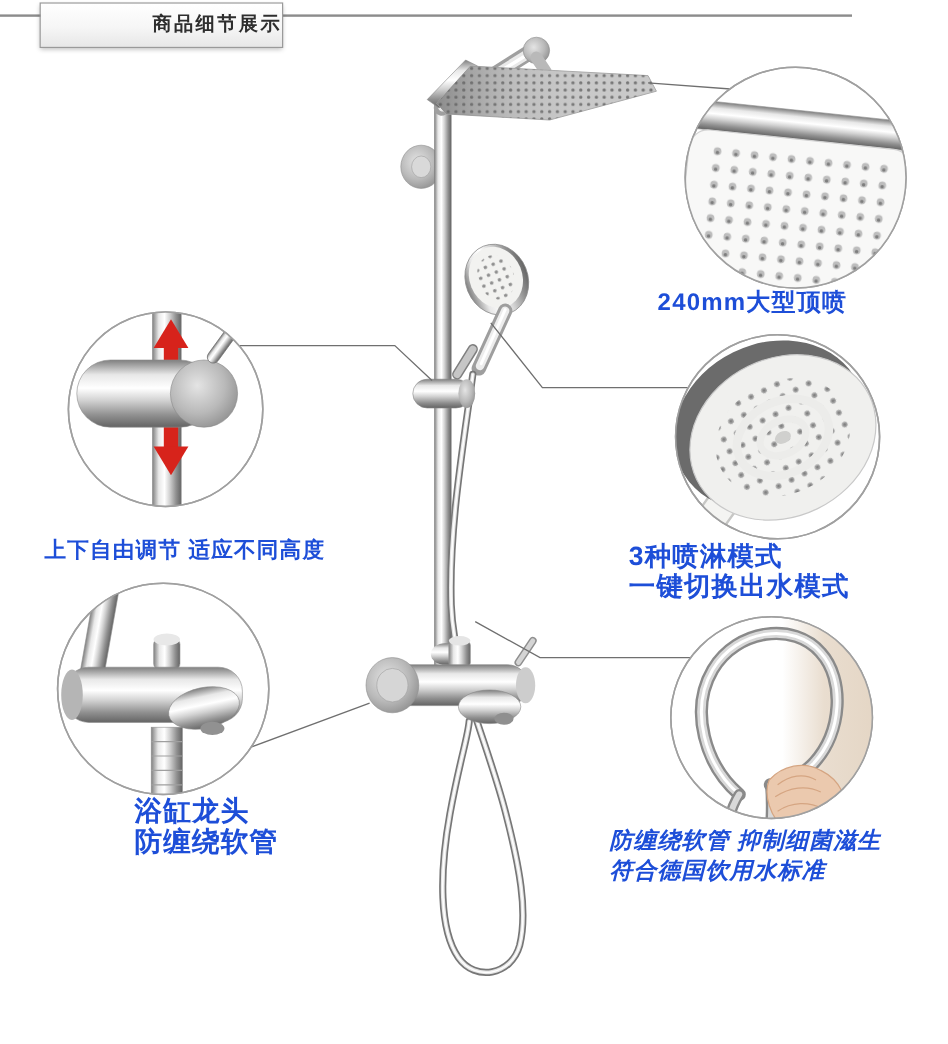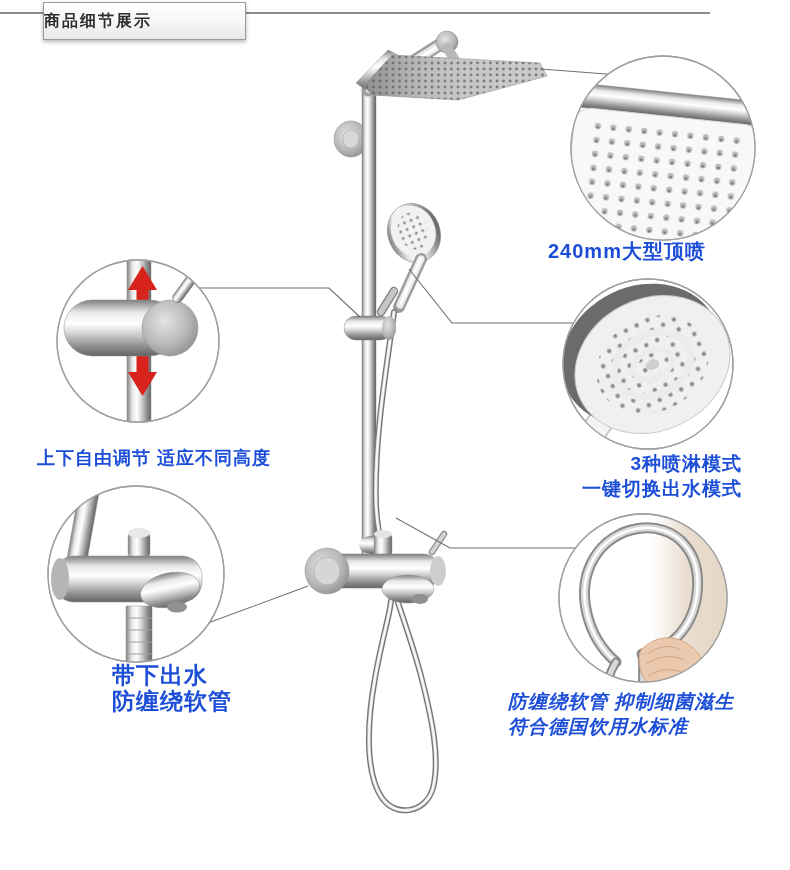--- a/index.html
+++ b/index.html
@@ -2,31 +2,31 @@
 <html><head>
 <meta charset="utf-8">
 <style>
   html,body{margin:0;padding:0;background:#fff;}
   .canvas{
     position:relative;width:790px;height:870px;background:#ffffff;overflow:hidden;
     font-family:"Liberation Sans","DejaVu Sans",sans-serif;
   }
   .hdr-line{position:absolute;left:0;top:12px;width:710px;height:2px;background:#8c8c8c;}
   .hdr-box{
-    position:absolute;left:43px;top:2px;width:201px;height:36px;
+    position:absolute;left:33px;top:2px;width:201px;height:36px;
     border:1px solid #9a9a9a;
     background:linear-gradient(180deg,#ffffff 0%,#f6f6f6 55%,#e7e7e7 100%);
     box-shadow:0 2px 4px rgba(0,0,0,0.28);
-    text-align:left;line-height:36px;
+    text-align:right;line-height:36px;
     font-size:16px;font-weight:700;letter-spacing:2px;color:#2e2e2e;
   }
   .stage{position:absolute;left:0;top:0;}
   .lbl{position:absolute;color:#1d4ed8;font-weight:700;white-space:nowrap;letter-spacing:1px;}
   .lbl-top-spray{left:548px;top:238px;font-size:20px;}
-  .lbl-spray-modes{left:542px;top:451px;width:200px;text-align:right;font-size:19px;line-height:25px;}
+  .lbl-spray-modes{left:524px;top:451px;width:200px;text-align:left;font-size:22px;line-height:25px;}
   .lbl-height{left:37px;top:446px;font-size:18px;text-align:center;}
   .lbl-tub{left:112px;top:662px;font-size:23px;line-height:26px;}
   .lbl-hose{left:508px;top:689px;width:252px;text-align:left;font-size:19px;line-height:25px;font-style:italic;}
   .footnote{position:absolute;left:226px;top:818px;font-size:16px;font-weight:500;color:#4a4a4a;letter-spacing:0.5px;white-space:nowrap;}
 </style>
 </head>
 <body>
 
 <div class="canvas">
 
@@ -266,21 +266,21 @@
   <div class="lbl lbl-top-spray">240mm大型顶喷</div>
 
   <div class="lbl lbl-spray-modes">
     <div>3种喷淋模式</div>
     <div>一键切换出水模式</div>
   </div>
 
   <div class="lbl lbl-height">上下自由调节 适应不同高度</div>
 
   <div class="lbl lbl-tub">
-    <div>带下出水</div>
+    <div>浴缸龙头</div>
     <div>防缠绕软管</div>
   </div>
 
   <div class="lbl lbl-hose">
     <div>防缠绕软管 抑制细菌滋生</div>
     <div>符合德国饮用水标准</div>
   </div>
 
 </div>
 

